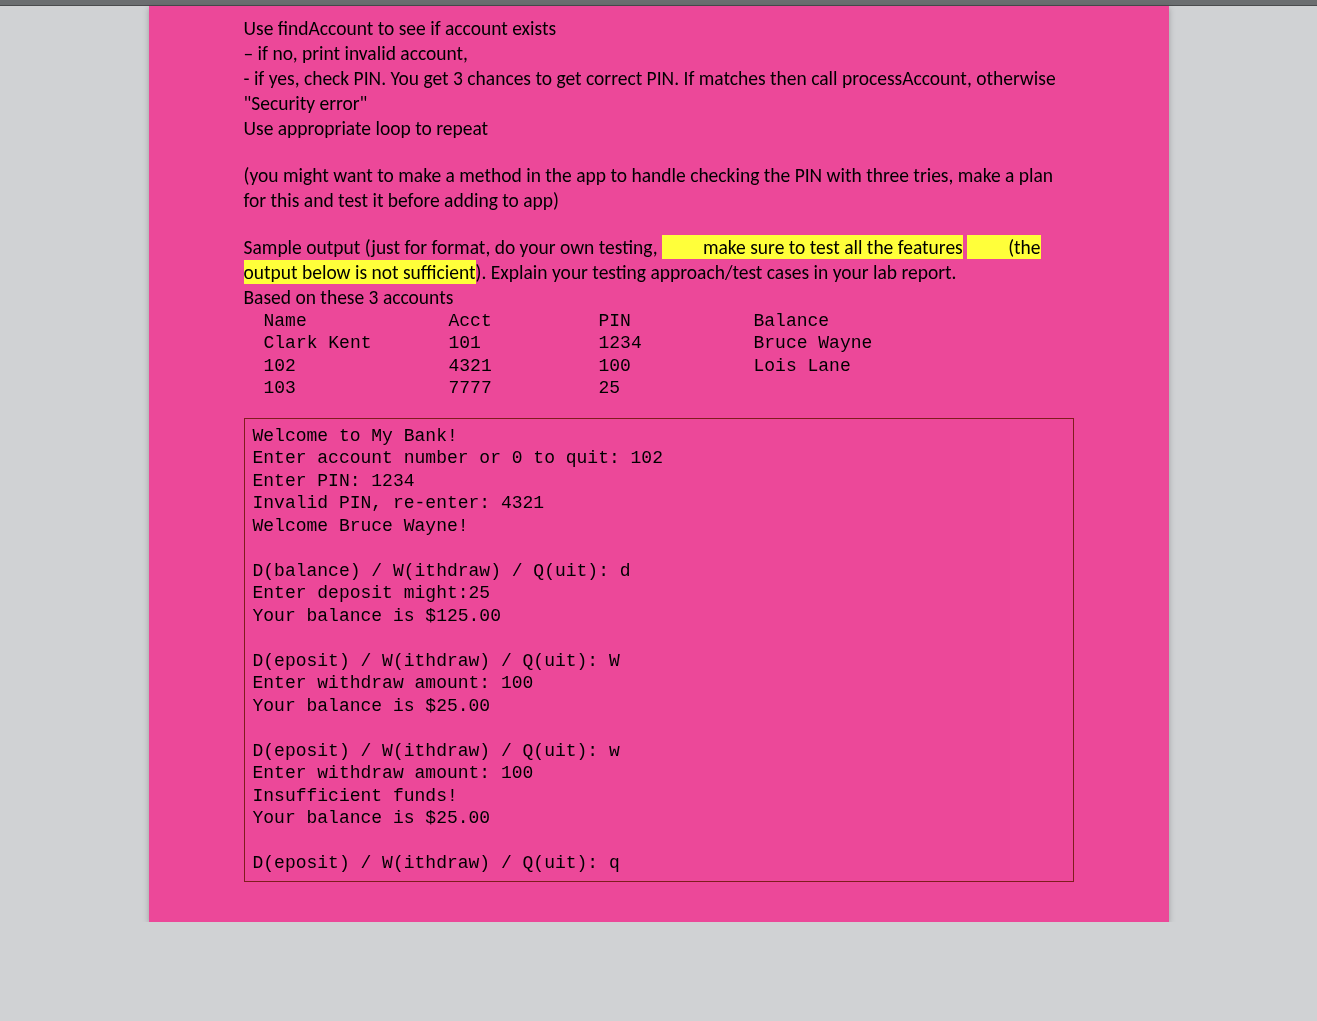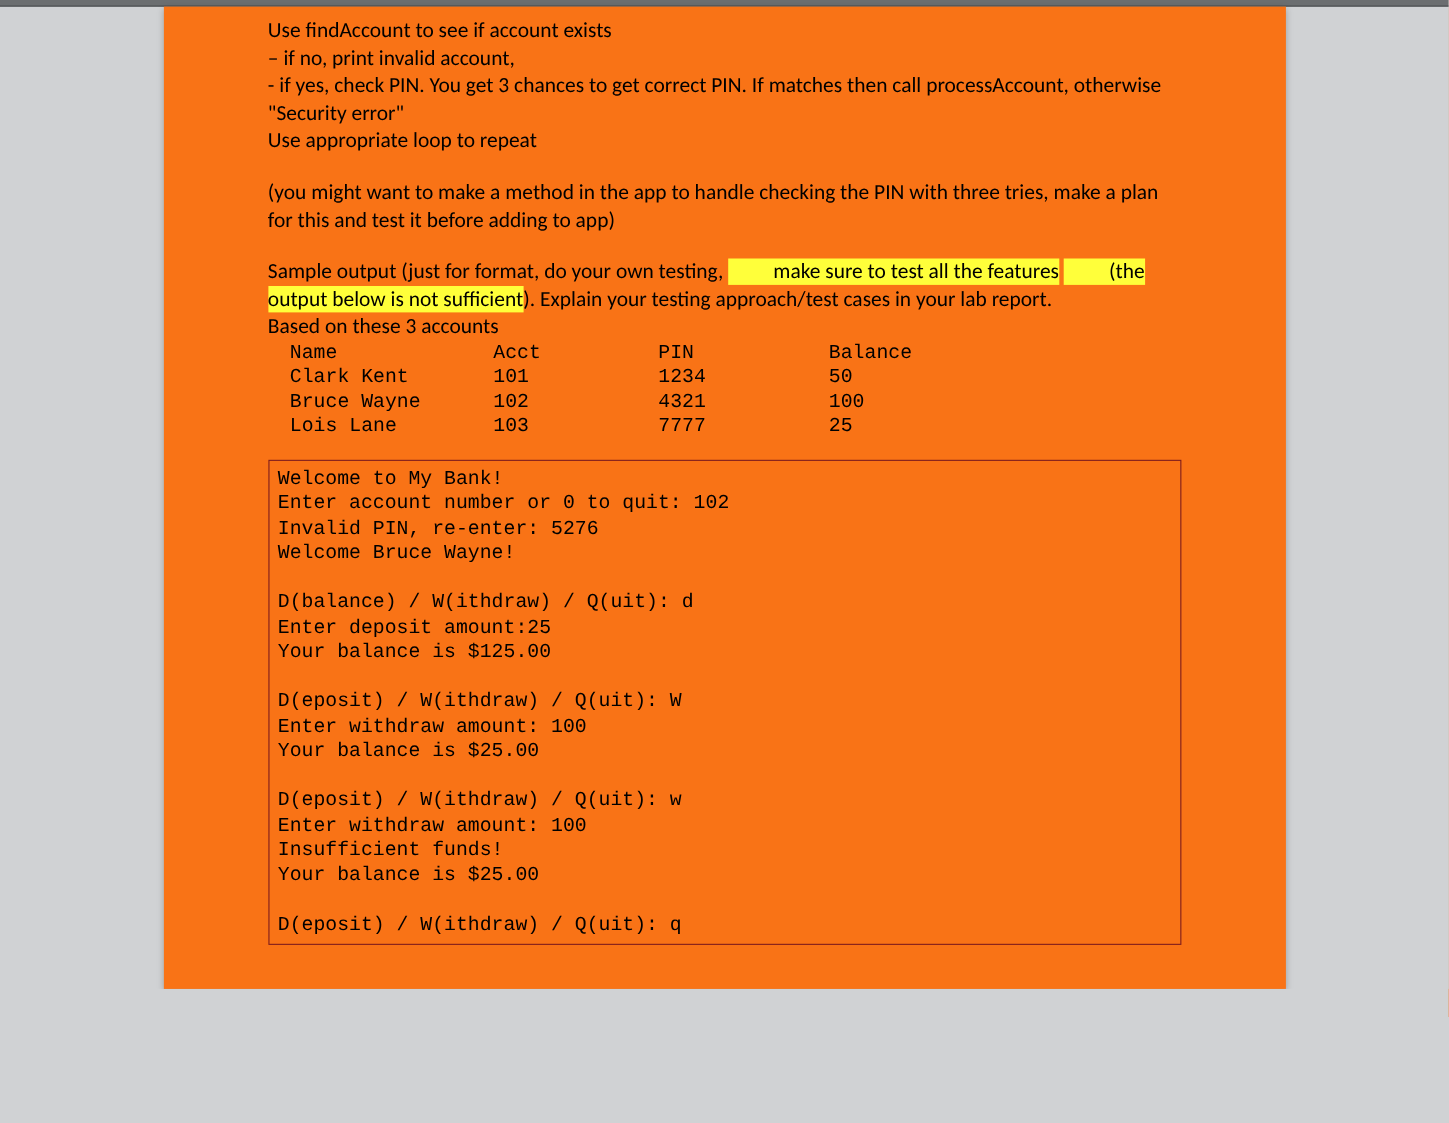--- a/index.html
+++ b/index.html
@@ -15,21 +15,21 @@
     background: #6b6e70;
     width: 100%;
     border-bottom: 1px solid #4a4c4e;
   }
   .page-wrap {
     display: flex;
     justify-content: center;
   }
   .page {
     width: 1020px;
-    background: #f97316;
+    background: #ec4899;
     margin-top: 0;
     padding: 0 0 40px 0;
     box-shadow: 0 2px 6px rgba(0,0,0,0.25);
   }
   .content {
     margin: 0 95px 0 95px;
     padding-top: 10px;
     line-height: 1.28;
   }
   .indent {
@@ -96,41 +96,41 @@
 
       <div class="mono acct-grid">
         <span>Name</span>
         <span>Acct</span>
         <span>PIN</span>
         <span>Balance</span>
 
         <span>Clark Kent</span>
         <span>101</span>
         <span>1234</span>
-        <span>50</span>
 
         <span>Bruce Wayne</span>
         <span>102</span>
         <span>4321</span>
         <span>100</span>
 
         <span>Lois Lane</span>
         <span>103</span>
         <span>7777</span>
         <span>25</span>
       </div>
 
       <div class="output-box mono">
         <div class="line">Welcome to My Bank!</div>
         <div class="line">Enter account number or 0 to quit: 102</div>
-        <div class="line">Invalid PIN, re-enter: 5276</div>
+        <div class="line">Enter PIN: 1234</div>
+        <div class="line">Invalid PIN, re-enter: 4321</div>
         <div class="line">Welcome Bruce Wayne!</div>
         <div class="line">&nbsp;</div>
         <div class="line">D(balance) / W(ithdraw) / Q(uit): d</div>
-        <div class="line">Enter deposit amount:25</div>
+        <div class="line">Enter deposit might:25</div>
         <div class="line">Your balance is $125.00</div>
         <div class="line">&nbsp;</div>
         <div class="line">D(eposit) / W(ithdraw) / Q(uit): W</div>
         <div class="line">Enter withdraw amount: 100</div>
         <div class="line">Your balance is $25.00</div>
         <div class="line">&nbsp;</div>
         <div class="line">D(eposit) / W(ithdraw) / Q(uit): w</div>
         <div class="line">Enter withdraw amount: 100</div>
         <div class="line">Insufficient funds!</div>
         <div class="line">Your balance is $25.00</div>

